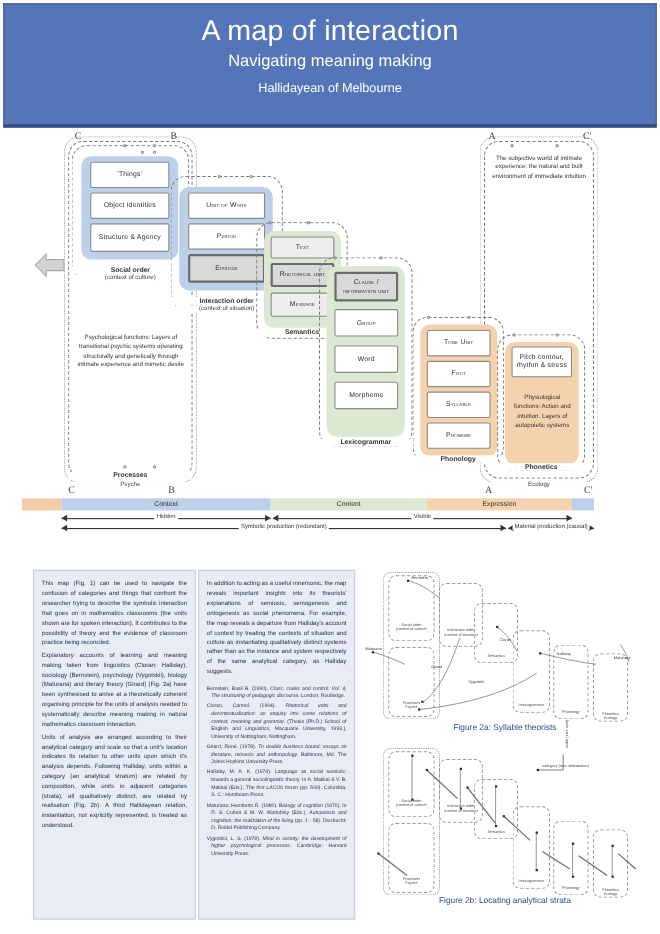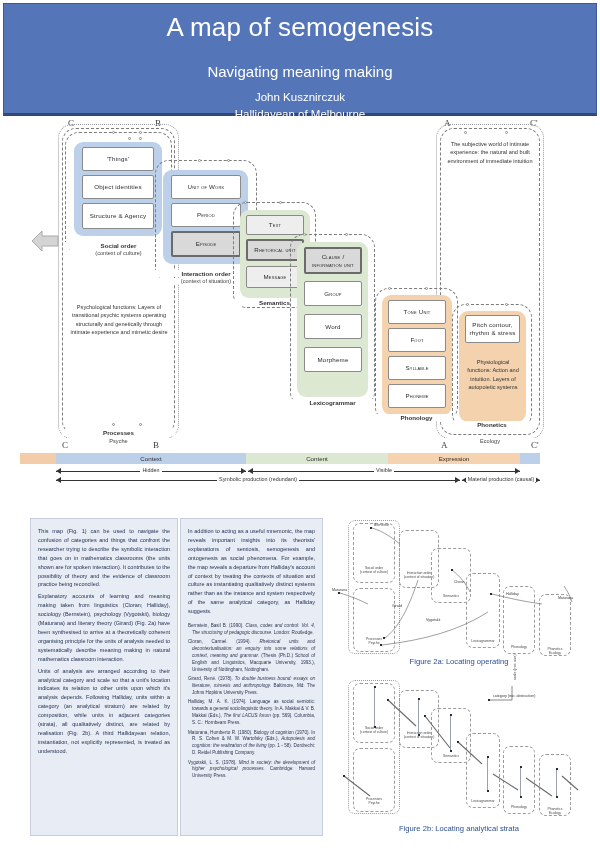--- a/index.html
+++ b/index.html
@@ -14,21 +14,21 @@
   
   .header {
     position: absolute; left: 3px; top: 3px; width: 594px; height: 113px;
     background: #5476b8;
     border: 1px solid #3d5a92;
     border-bottom: 3px solid #31497a;
     text-align: center;
     color: #ffffff;
   }
   .header .title { font-size: 26px; font-weight: 400; margin-top: 8px; letter-spacing: .2px; }
-  .header .subtitle { font-size: 15px; font-weight: 400; margin-top: 20px; }
+  .header .subtitle { font-size: 15px; font-weight: 400; margin-top: 4px; }
   .header .author { font-size: 11.5px; margin-top: 9px; line-height: 1.45; }
 
   
   .map { position: absolute; left: 0; top: 118px; width: 600px; height: 380px; }
 
   .marker { position: absolute; font-size: 9px; color: #3f3f3f; font-family: "Liberation Serif", serif; }
 
   
   .encl {
     position: absolute;
@@ -140,24 +140,23 @@
   }
   .dot { position: absolute; width: 2.2px; height: 2.2px; background: #2b2b2b; }
   .vbar { position: absolute; width: 1.3px; background: #9aa0ad; }
   .vbar .d1, .vbar .d2 { position: absolute; left: -0.5px; width: 2.2px; height: 2.2px; background: #2b2b2b; }
   .vbar .d1 { top: 0; } .vbar .d2 { bottom: 0; }
 </style>
 </head>
 <body>
 
 <div class="header">
-  <div class="title">A map of semogenesis</div>
+  <div class="title">A map of interaction</div>
   <div class="subtitle">Navigating meaning making</div>
   <div class="author">
-    <div>John Kusznirczuk</div>
     <div>Hallidayean of Melbourne</div>
   </div>
 </div>
 
 <div class="map">
 
   <div class="marker" style="left:68px; top:0px;">C</div>
   <div class="marker" style="left:155px; top:0px;">B</div>
   <div class="marker" style="left:444px; top:0px;">A</div>
   <div class="marker" style="left:530px; top:0px;">C'</div>
@@ -355,21 +354,21 @@
   <div class="dot" style="left:160px; top:75px;"></div>
 
   <div class="tname" style="left:44px; top:5px;">Bernstein</div>
   <div class="tname" style="left:124px; top:62px;">Cloran</div>
   <div class="tname" style="left:62px; top:86px;">Girard</div>
   <div class="tname" style="left:96px; top:100px;">Vygotskii</div>
   <div class="tname" style="left:176px; top:74px;">Halliday</div>
   <div class="tname" style="left:228px; top:78px;">Maturana</div>
   <div class="tname" style="left:2px; top:70px;">Maturana</div>
 
-  <div class="figcap" style="top:139px;">Figure 2a: Locating operating</div>
+  <div class="figcap" style="top:139px;">Figure 2a: Syllable theorists</div>
 </div>
 
 <div class="fig2" style="left:330px; top:678px; width:258px; height:158px;">
   <div class="sbox" style="left:18px; top:2px; width:52px; height:134px; border-style:dotted;"></div>
   <div class="sbox" style="left:23px; top:5px; width:42px; height:60px;"></div>
   <div class="slabel" style="left:23px; top:48px; width:42px;">
     <span>Social order</span><br>
     <span>(context of culture)</span>
   </div>
   <div class="sbox" style="left:23px; top:70px; width:42px; height:64px;"></div>
@@ -436,14 +435,14 @@
   </svg>
   <div class="dot" style="left:57px;  top:21px;"></div>
   <div class="dot" style="left:94px;  top:37px;"></div>
   <div class="dot" style="left:127px; top:63px;"></div>
   <div class="dot" style="left:13px;  top:97px;"></div>
   <div class="dot" style="left:158px; top:21px;"></div>
 
   <div class="tname" style="left:163px; top:16px; text-align:center; line-height:1.2;">category (incr. abstraction)</div>
   <div class="tname" style="left:183px; top:2px; transform:rotate(-90deg); transform-origin:left top;">scale (incr. size)</div>
 
-  <div class="figcap" style="top:146px;">Figure 2b: Locating analytical strata</div>
+  <div class="figcap" style="top:136px;">Figure 2b: Locating analytical strata</div>
 </div>
 
 </body></html>

